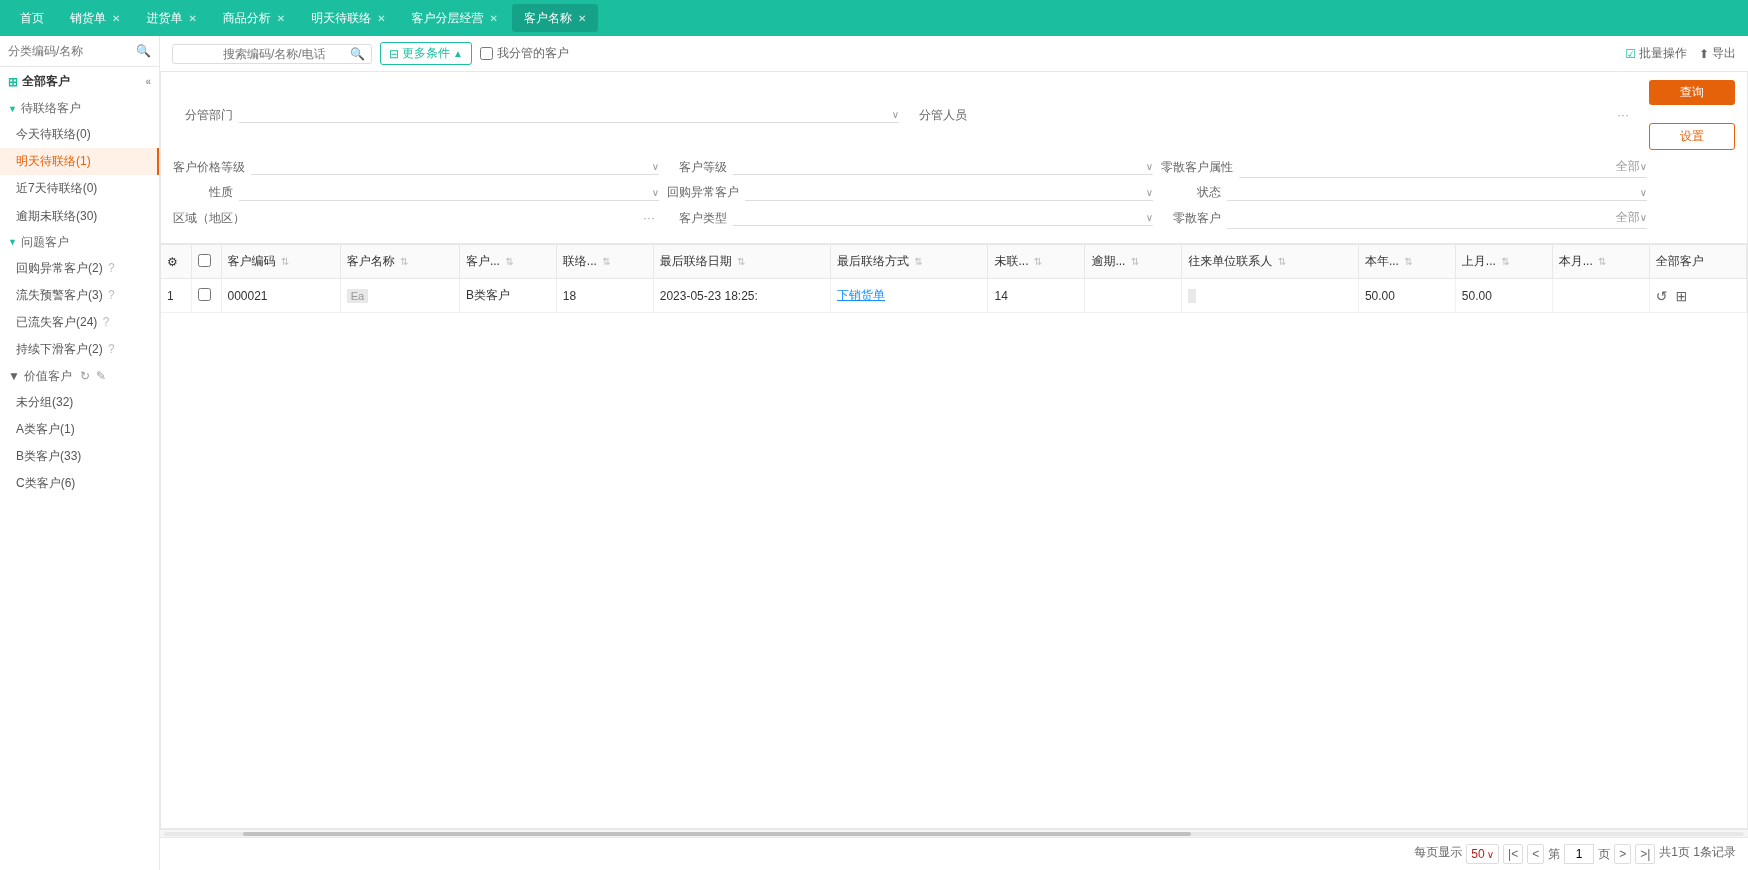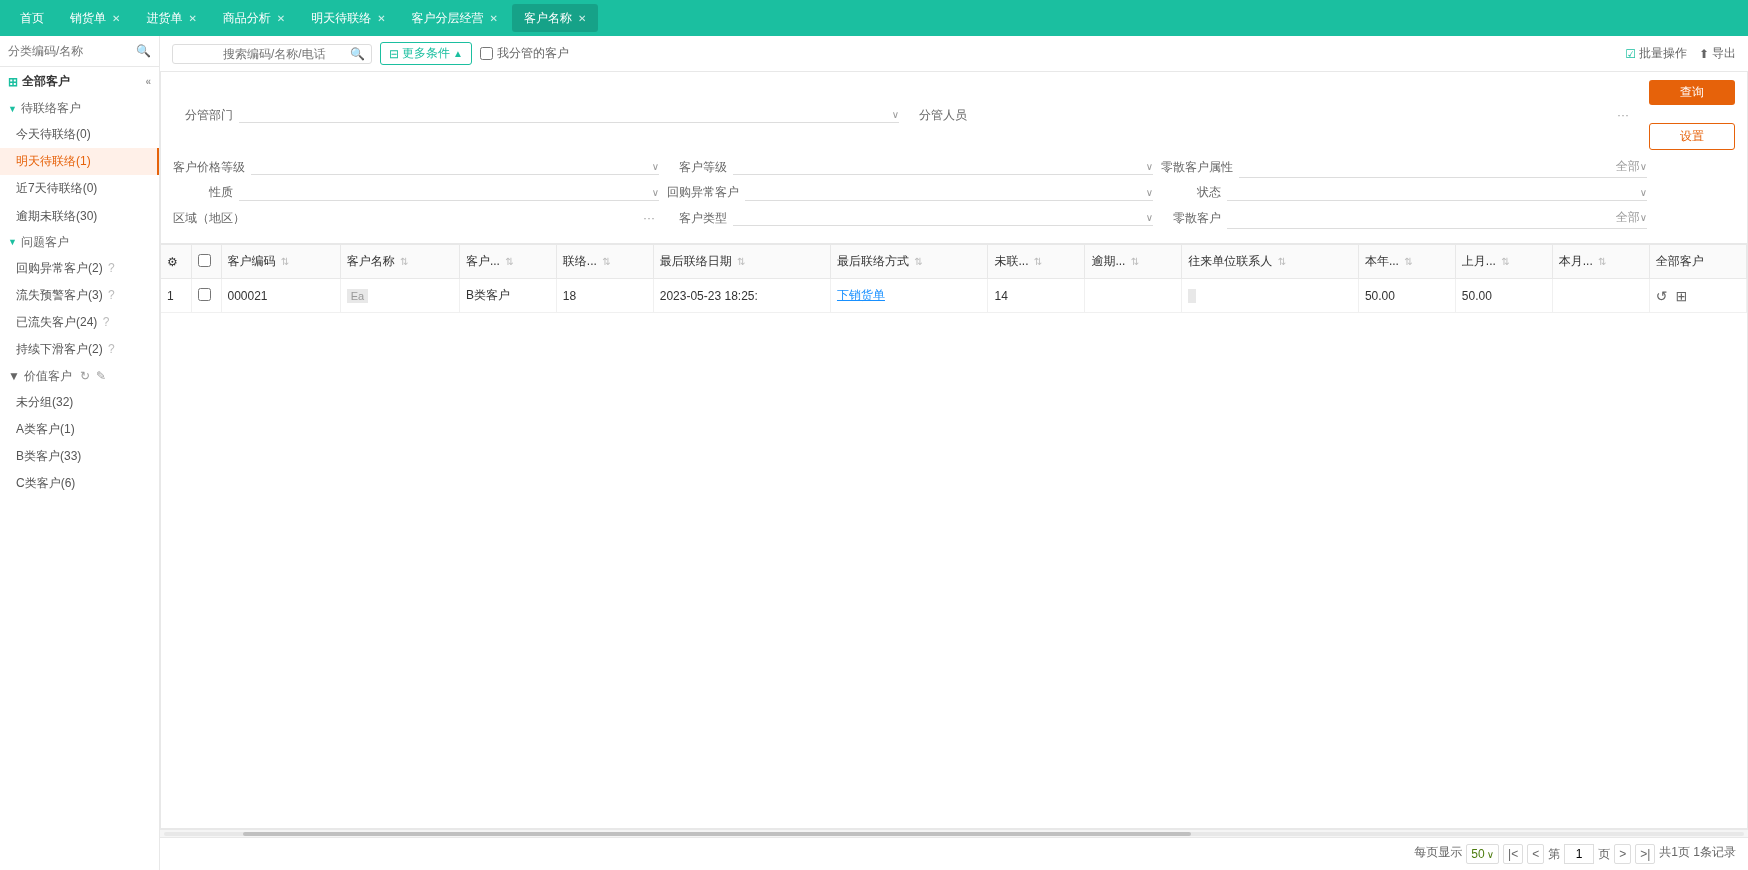--- a/index.html
+++ b/index.html
@@ -281,21 +281,21 @@
     }
     .page-size-label { color: #666; }
     .page-size-select {
       border: 1px solid #ddd;
       padding: 2px 4px;
       border-radius: 2px;
       display: flex;
       align-items: center;
       gap: 2px;
       cursor: pointer;
-      color: #4d7c0f;
+      color: #b91c1c;
     }
     .page-nav { display: flex; align-items: center; gap: 4px; }
     .page-nav-btn { cursor: pointer; color: #666; padding: 2px 4px; border: 1px solid #ddd; border-radius: 2px; background: #fff; }
     .page-info { color: #666; }
     .page-input { border: 1px solid #ddd; width: 30px; text-align: center; padding: 2px; }
     .total-info { color: #666; }
 
     
     .bottom-scrollbar {
       height: 8px;

